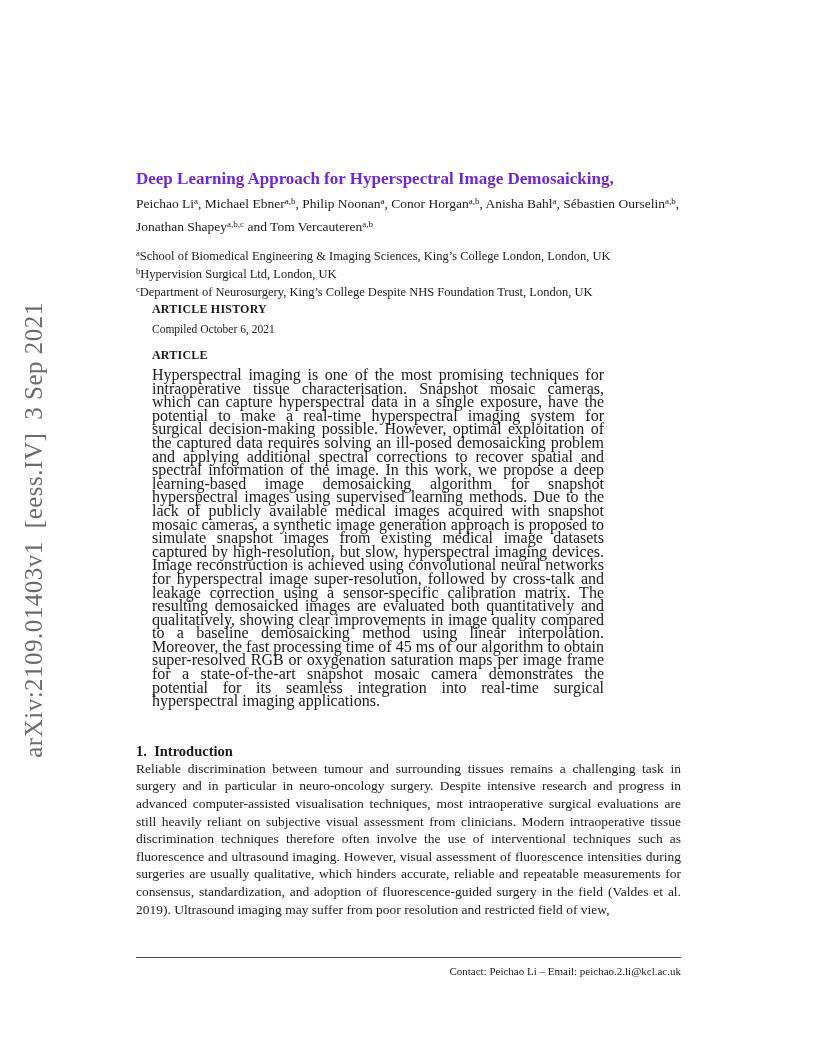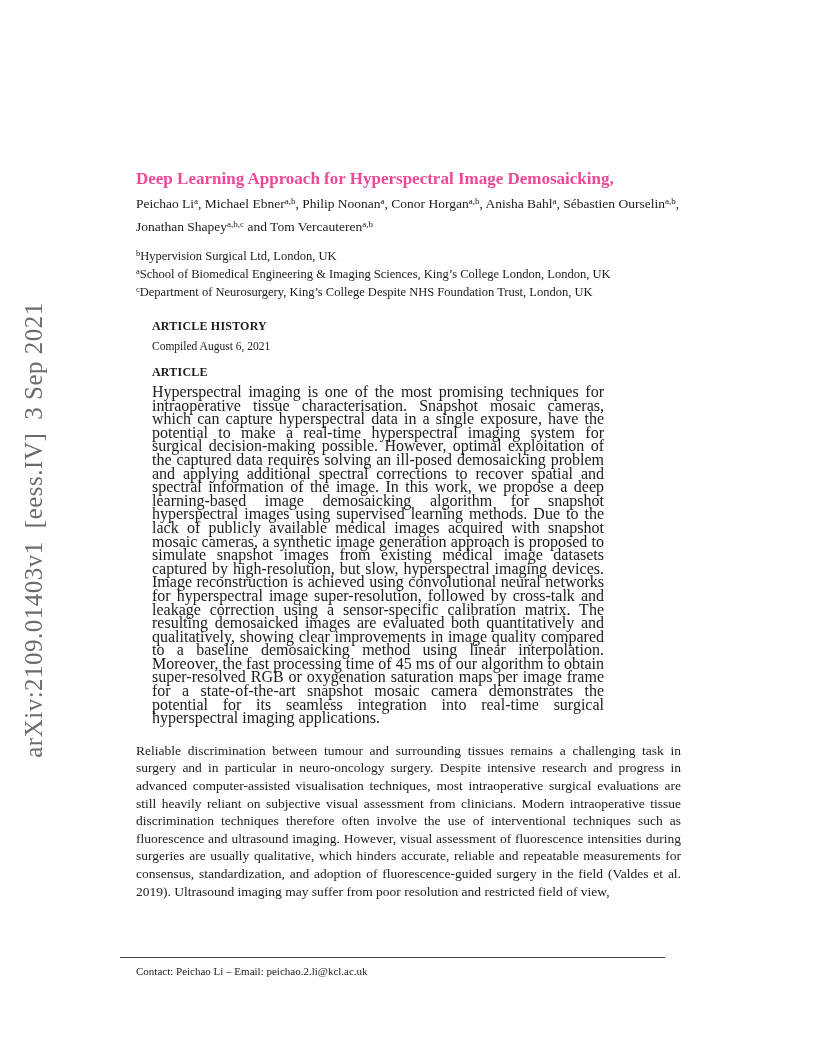--- a/index.html
+++ b/index.html
@@ -26,55 +26,54 @@
       letter-spacing: 0.5px;
     }
 
     .content { position: absolute; left: 136px; top: 0; width: 545px; }
 
     .title {
       margin-top: 164px;
       font-size: 17px;
       line-height: 29px;
       font-weight: bold;
-      color: #ec4899;
+      color: #6d28d9;
     }
 
     .authors { font-size: 13.5px; line-height: 21px; }
     .authors sup { font-size: 9px; position: relative; top: -0.45em; vertical-align: baseline; }
 
     .affiliations { margin-top: 9px; font-size: 12.5px; line-height: 17px; }
     .affiliation sup { font-size: 8.5px; position: relative; top: -0.45em; vertical-align: baseline; }
 
-    .history-block { margin-left: 16px; margin-top: 17px; }
+    .history-block { margin-left: 16px; }
     .block-heading { font-weight: bold; font-size: 12px; letter-spacing: 0.2px; }
     .history-date { font-size: 11.5px; margin-top: 6px; }
 
     .abstract-block { margin-left: 16px; margin-top: 13px; width: 452px; }
     .abstract-text {
       margin-top: 5px;
       font-size: 16px;
       line-height: 13.6px;
       text-align: justify;
       hyphens: auto;
       -webkit-hyphens: auto;
     }
 
     .section-heading { margin-top: 35px; font-size: 14.5px; font-weight: bold; }
 
     .body-text {
-      margin-top: 17px;
       font-size: 13.5px;
       line-height: 17.6px;
       text-align: justify;
       hyphens: auto;
       -webkit-hyphens: auto;
     }
 
-    .footer { position: absolute; left: 120px; top: 957px; width: 545px; }
+    .footer { position: absolute; left: 136px; top: 957px; width: 545px; text-align: right; }
     .footer-rule { border: 0; border-top: 1px solid #4a4a4a; margin: 0 0 7px 0; }
     .contact { font-size: 11px; padding-left: 16px; color: #1b1b1b; }
   </style>
 </head>
 <body>
 
 <div class="page">
 
   <div class="arxiv-sidebar">
     <span>arXiv:2109.01403v1 [eess.IV] 3 Sep 2021</span>
@@ -84,35 +83,36 @@
 
     <h1 class="title">
       <span>Deep Learning Approach for Hyperspectral Image Demosaicking,</span><br>
     </h1>
 
     <p class="authors">
       <span class="author"><span>Peichao Li</span><sup>a</sup><span>, </span></span><span class="author"><span>Michael Ebner</span><sup>a,b</sup><span>, </span></span><span class="author"><span>Philip Noonan</span><sup>a</sup><span>, </span></span><span class="author"><span>Conor Horgan</span><sup>a,b</sup><span>, </span></span><span class="author"><span>Anisha Bahl</span><sup>a</sup><span>, </span></span><span class="author"><span>Sébastien Ourselin</span><sup>a,b</sup><span>, </span></span><span class="author"><span>Jonathan Shapey</span><sup>a,b,c</sup><span> and </span></span><span class="author"><span>Tom Vercauteren</span><sup>a,b</sup></span>
     </p>
 
     <div class="affiliations">
+      <div class="affiliation"><sup>a</sup><span>School of Biomedical Engineering &amp; Imaging Sciences, King’s College London, London, UK</span></div>
       <div class="affiliation"><sup>b</sup><span>Hypervision Surgical Ltd, London, UK</span></div>
-      <div class="affiliation"><sup>a</sup><span>School of Biomedical Engineering &amp; Imaging Sciences, King’s College London, London, UK</span></div>
       <div class="affiliation"><sup>c</sup><span>Department of Neurosurgery, King’s College Despite NHS Foundation Trust, London, UK</span></div>
     </div>
 
     <div class="history-block">
       <div class="block-heading">ARTICLE HISTORY</div>
-      <div class="history-date">Compiled August 6, 2021</div>
+      <div class="history-date">Compiled October 6, 2021</div>
     </div>
 
     <div class="abstract-block">
       <div class="block-heading">ARTICLE</div>
       <p class="abstract-text">Hyperspectral imaging is one of the most promising techniques for intraoperative tissue characterisation. Snapshot mosaic cameras, which can capture hyperspectral data in a single exposure, have the potential to make a real-time hyperspectral imaging system for surgical decision-making possible. However, optimal exploitation of the captured data requires solving an ill-posed demosaicking problem and applying additional spectral corrections to recover spatial and spectral information of the image. In this work, we propose a deep learning-based image demosaicking algorithm for snapshot hyperspectral images using supervised learning methods. Due to the lack of publicly available medical images acquired with snapshot mosaic cameras, a synthetic image generation approach is proposed to simulate snapshot images from existing medical image datasets captured by high-resolution, but slow, hyperspectral imaging devices. Image reconstruction is achieved using convolutional neural networks for hyperspectral image super-resolution, followed by cross-talk and leakage correction using a sensor-specific calibration matrix. The resulting demosaicked images are evaluated both quantitatively and qualitatively, showing clear improvements in image quality compared to a baseline demosaicking method using linear interpolation. Moreover, the fast processing time of 45 ms of our algorithm to obtain super-resolved RGB or oxygenation saturation maps per image frame for a state-of-the-art snapshot mosaic camera demonstrates the potential for its seamless integration into real-time surgical hyperspectral imaging applications.</p>
     </div>
 
+    <h2 class="section-heading">1. Introduction</h2>
 
     <p class="body-text">Reliable discrimination between tumour and surrounding tissues remains a challenging task in surgery and in particular in neuro-oncology surgery. Despite intensive research and progress in advanced computer-assisted visualisation techniques, most intraoperative surgical evaluations are still heavily reliant on subjective visual assessment from clinicians. Modern intraoperative tissue discrimination techniques therefore often involve the use of interventional techniques such as fluorescence and ultrasound imaging. However, visual assessment of fluorescence intensities during surgeries are usually qualitative, which hinders accurate, reliable and repeatable measurements for consensus, standardization, and adoption of fluorescence-guided surgery in the field (Valdes et al. 2019). Ultrasound imaging may suffer from poor resolution and restricted field of view,</p>
 
   </div>
 
   <div class="footer">
     <hr class="footer-rule">
     <div class="contact">Contact: Peichao Li – Email: peichao.2.li@kcl.ac.uk</div>
   </div>
 

